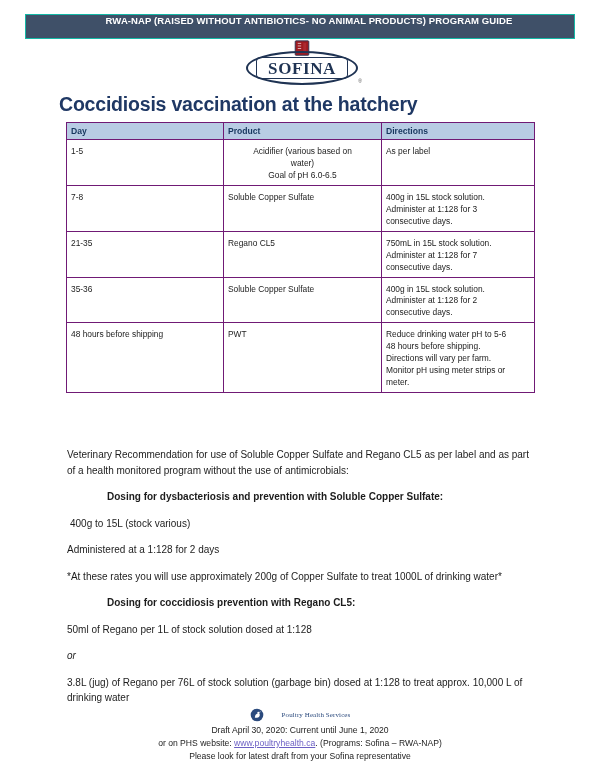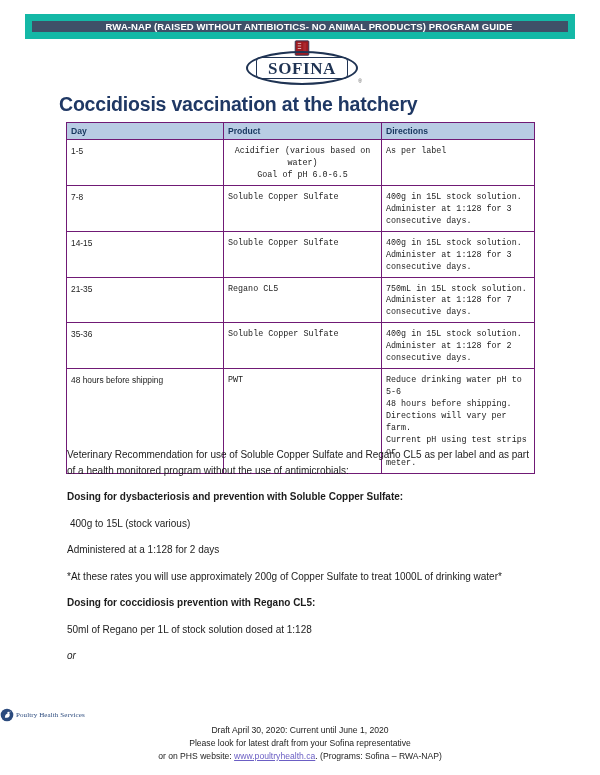--- a/index.html
+++ b/index.html
@@ -24,24 +24,24 @@
   }
 
   
   .banner {
     position: absolute;
     left: 25px;
     top: 14px;
     width: 550px;
     height: 25px;
     background: #3f5068;
-    border: 7px solid #14b8a6;
+    border: 1px solid #14b8a6;
     box-sizing: border-box;
     display: flex;
-    align-items: center;
+    align-items: flex-start;
     justify-content: center;
     padding-left: 18px;
   }
   .banner-text {
     color: #ffffff;
     font-size: 9.5px;
     font-weight: bold;
     letter-spacing: 0.1px;
     white-space: nowrap;
   }
@@ -141,52 +141,52 @@
     background: #b8cce4;
     color: #17375e;
     font-weight: bold;
     text-align: left;
     font-size: 8.6px;
     padding-top: 2px;
     padding-bottom: 2px;
   }
   .tbl td { color: #1c1c1c; margin-top: 6px; }
   .cell-center { text-align: center; }
-  .cell-line { display: block; font-family: Liberation Mono, monospace; }
+  .cell-line { display: block; }
 
   
   .body-area {
     position: absolute;
     left: 67px;
     top: 447px;
     width: 466px;
   }
   .para {
     font-size: 10px;
     line-height: 1.55;
     color: #1c1c1c;
     margin: 0 0 11px 0;
   }
-  .para.bold { font-weight: bold; }
+  .para.bold { font-weight: bold; margin-left: 40px; }
   .para.italic { font-style: italic; }
   .para.indent { padding-left: 3px; }
 
   
   .footer {
     position: absolute;
     left: 0;
     top: 708px;
     width: 600px;
     text-align: center;
   }
   .phs-logo-row {
     display: flex;
     align-items: center;
-    justify-content: flex-start;
-    gap: 2px;
+    justify-content: center;
+    gap: 18px;
     margin-bottom: 2px;
   }
   .phs-mark {
     width: 14px;
     height: 14px;
   }
   .phs-name {
     font-family: "Liberation Serif", serif;
     font-size: 7px;
     color: #2b4a7d;
@@ -259,31 +259,20 @@
           <td>
             <span class="cell-line">Soluble Copper Sulfate</span>
           </td>
           <td>
             <span class="cell-line">400g in 15L stock solution.</span>
             <span class="cell-line">Administer at 1:128 for 3</span>
             <span class="cell-line">consecutive days.</span>
           </td>
         </tr>
         <tr>
-          <td>14-15</td>
-          <td>
-            <span class="cell-line">Soluble Copper Sulfate</span>
-          </td>
-          <td>
-            <span class="cell-line">400g in 15L stock solution.</span>
-            <span class="cell-line">Administer at 1:128 for 3</span>
-            <span class="cell-line">consecutive days.</span>
-          </td>
-        </tr>
-        <tr>
           <td>21-35</td>
           <td>
             <span class="cell-line">Regano CL5</span>
           </td>
           <td>
             <span class="cell-line">750mL in 15L stock solution.</span>
             <span class="cell-line">Administer at 1:128 for 7</span>
             <span class="cell-line">consecutive days.</span>
           </td>
         </tr>
@@ -300,48 +289,49 @@
         </tr>
         <tr>
           <td>48 hours before shipping</td>
           <td>
             <span class="cell-line">PWT</span>
           </td>
           <td>
             <span class="cell-line">Reduce drinking water pH to 5-6</span>
             <span class="cell-line">48 hours before shipping.</span>
             <span class="cell-line">Directions will vary per farm.</span>
-            <span class="cell-line">Current pH using test strips or</span>
+            <span class="cell-line">Monitor pH using meter strips or</span>
             <span class="cell-line">meter.</span>
           </td>
         </tr>
       </tbody>
   </table>
 
   <div class="body-area">
     <p class="para">Veterinary Recommendation for use of Soluble Copper Sulfate and Regano CL5 as per label and as part of a health monitored program without the use of antimicrobials:</p>
     <p class="para bold">Dosing for dysbacteriosis and prevention with Soluble Copper Sulfate:</p>
     <p class="para indent">400g to 15L (stock various)</p>
     <p class="para">Administered at a 1:128 for 2 days</p>
     <p class="para">*At these rates you will use approximately 200g of Copper Sulfate to treat 1000L of drinking water*</p>
     <p class="para bold">Dosing for coccidiosis prevention with Regano CL5:</p>
     <p class="para">50ml of Regano per 1L of stock solution dosed at 1:128</p>
     <p class="para italic">or</p>
+    <p class="para">3.8L (jug) of Regano per 76L of stock solution (garbage bin) dosed at 1:128 to treat approx. 10,000 L of drinking water</p>
   </div>
 
   <div class="footer">
     <div class="phs-logo-row">
       <svg class="phs-mark" viewBox="0 0 20 20">
         <circle cx="10" cy="10" r="9" fill="#2b4a7d"></circle>
         <path d="M7 14 C7 10 9 8 12 8 C13.5 8 14 9 14 10 C14 12 12 14 10 14 Z" fill="#ffffff"></path>
         <circle cx="12" cy="7" r="1.6" fill="#ffffff"></circle>
         <path d="M13.4 6.2 L15 5.4" stroke="#ffffff" stroke-width="1"></path>
       </svg>
       <span class="phs-name">Poultry Health Services</span>
     </div>
     <div class="footer-line">Draft April 30, 2020: Current until June 1, 2020</div>
-    <div class="footer-line">Please look for latest draft from your Sofina representative</div>
     <div class="footer-line">
       <span>or on PHS website: </span><a class="footer-link" href="#">www.poultryhealth.ca</a><span>. (Programs: Sofina – RWA-NAP)</span>
     </div>
+    <div class="footer-line">Please look for latest draft from your Sofina representative</div>
   </div>
 
 </div>
 
 </body></html>

